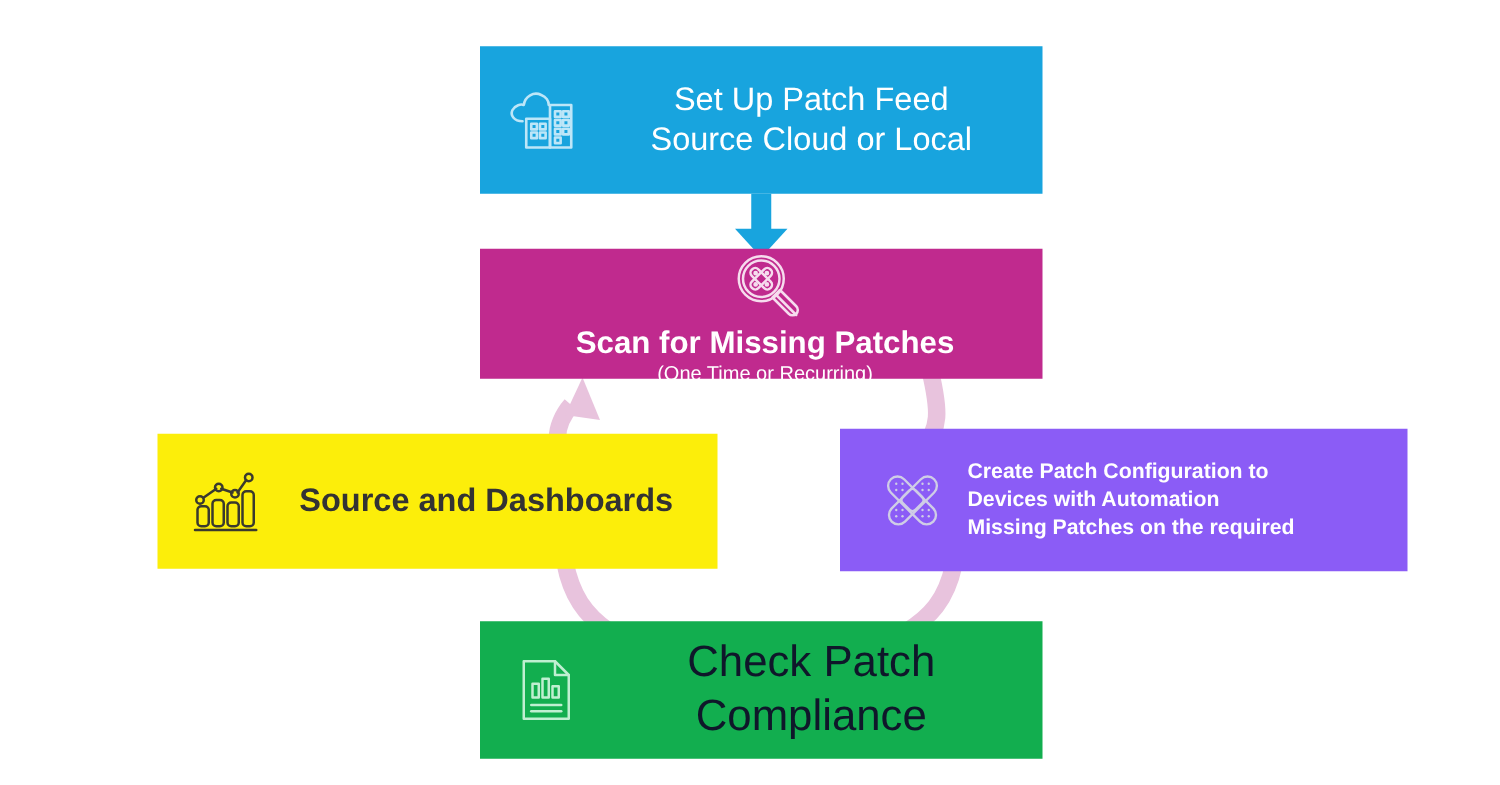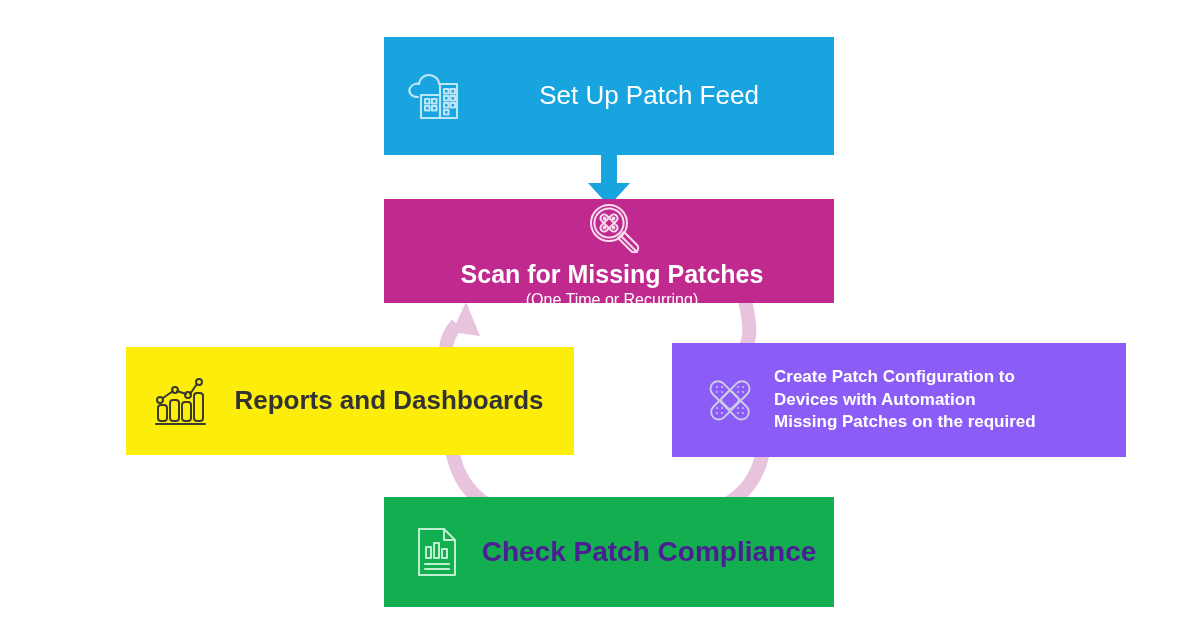--- a/index.html
+++ b/index.html
@@ -104,23 +104,23 @@
 
   
   #node-compliance {
     left: 384px; top: 497px;
     width: 450px; height: 110px;
     background: #12AE4F;
     padding-left: 14px;
   }
   #node-compliance .icon-wrap { width: 78px; }
   #node-compliance .label {
-    color: #4c1d95;
-    font-size: 28px;
-    font-weight: bold;
+    color: #0f172a;
+    font-size: 35px;
+    font-weight: normal;
     text-align: center;
     padding-right: 12px;
   }
 
   
   #node-reports {
     left: 126px; top: 347px;
     width: 448px; height: 108px;
     background: #FCEE0A;
     padding-left: 16px;
@@ -170,20 +170,21 @@
           <rect x="40" y="31" width="4.5" height="4.5"></rect>
           <rect x="46.5" y="31" width="4.5" height="4.5"></rect>
           <rect x="40" y="38" width="4.5" height="4.5"></rect>
           <rect x="46.5" y="38" width="4.5" height="4.5"></rect>
           <rect x="40" y="45" width="4.5" height="4.5"></rect>
         </g>
       </svg>
     </div>
     <div class="label">
       <span>Set Up Patch Feed</span><br>
+      <span>Source Cloud or Local</span>
     </div>
   </div>
 
   <div class="node" id="node-scan">
     <div class="icon-wrap">
       <svg width="60" height="60" viewBox="0 0 60 60" xmlns="http://www.w3.org/2000/svg">
         <g fill="none" stroke="#F6DCEE" stroke-width="2" stroke-linejoin="round" stroke-linecap="round">
           <circle cx="24" cy="24" r="18"></circle>
           <circle cx="24" cy="24" r="14.6"></circle>
           <line x1="36" y1="37" x2="52" y2="53"></line>
@@ -265,16 +266,16 @@
           <line x1="12" y1="26" x2="22" y2="19"></line>
           <line x1="26" y1="19" x2="35" y2="22"></line>
           <line x1="39" y1="22" x2="46" y2="12"></line>
           <circle cx="9" cy="28" r="3"></circle>
           <circle cx="24" cy="18" r="3"></circle>
           <circle cx="37" cy="23" r="3"></circle>
           <circle cx="48" cy="10" r="3"></circle>
         </g>
       </svg>
     </div>
-    <div class="label">Reports and Dashboards</div>
+    <div class="label">Source and Dashboards</div>
   </div>
 
 </div>
 
 </body></html>

